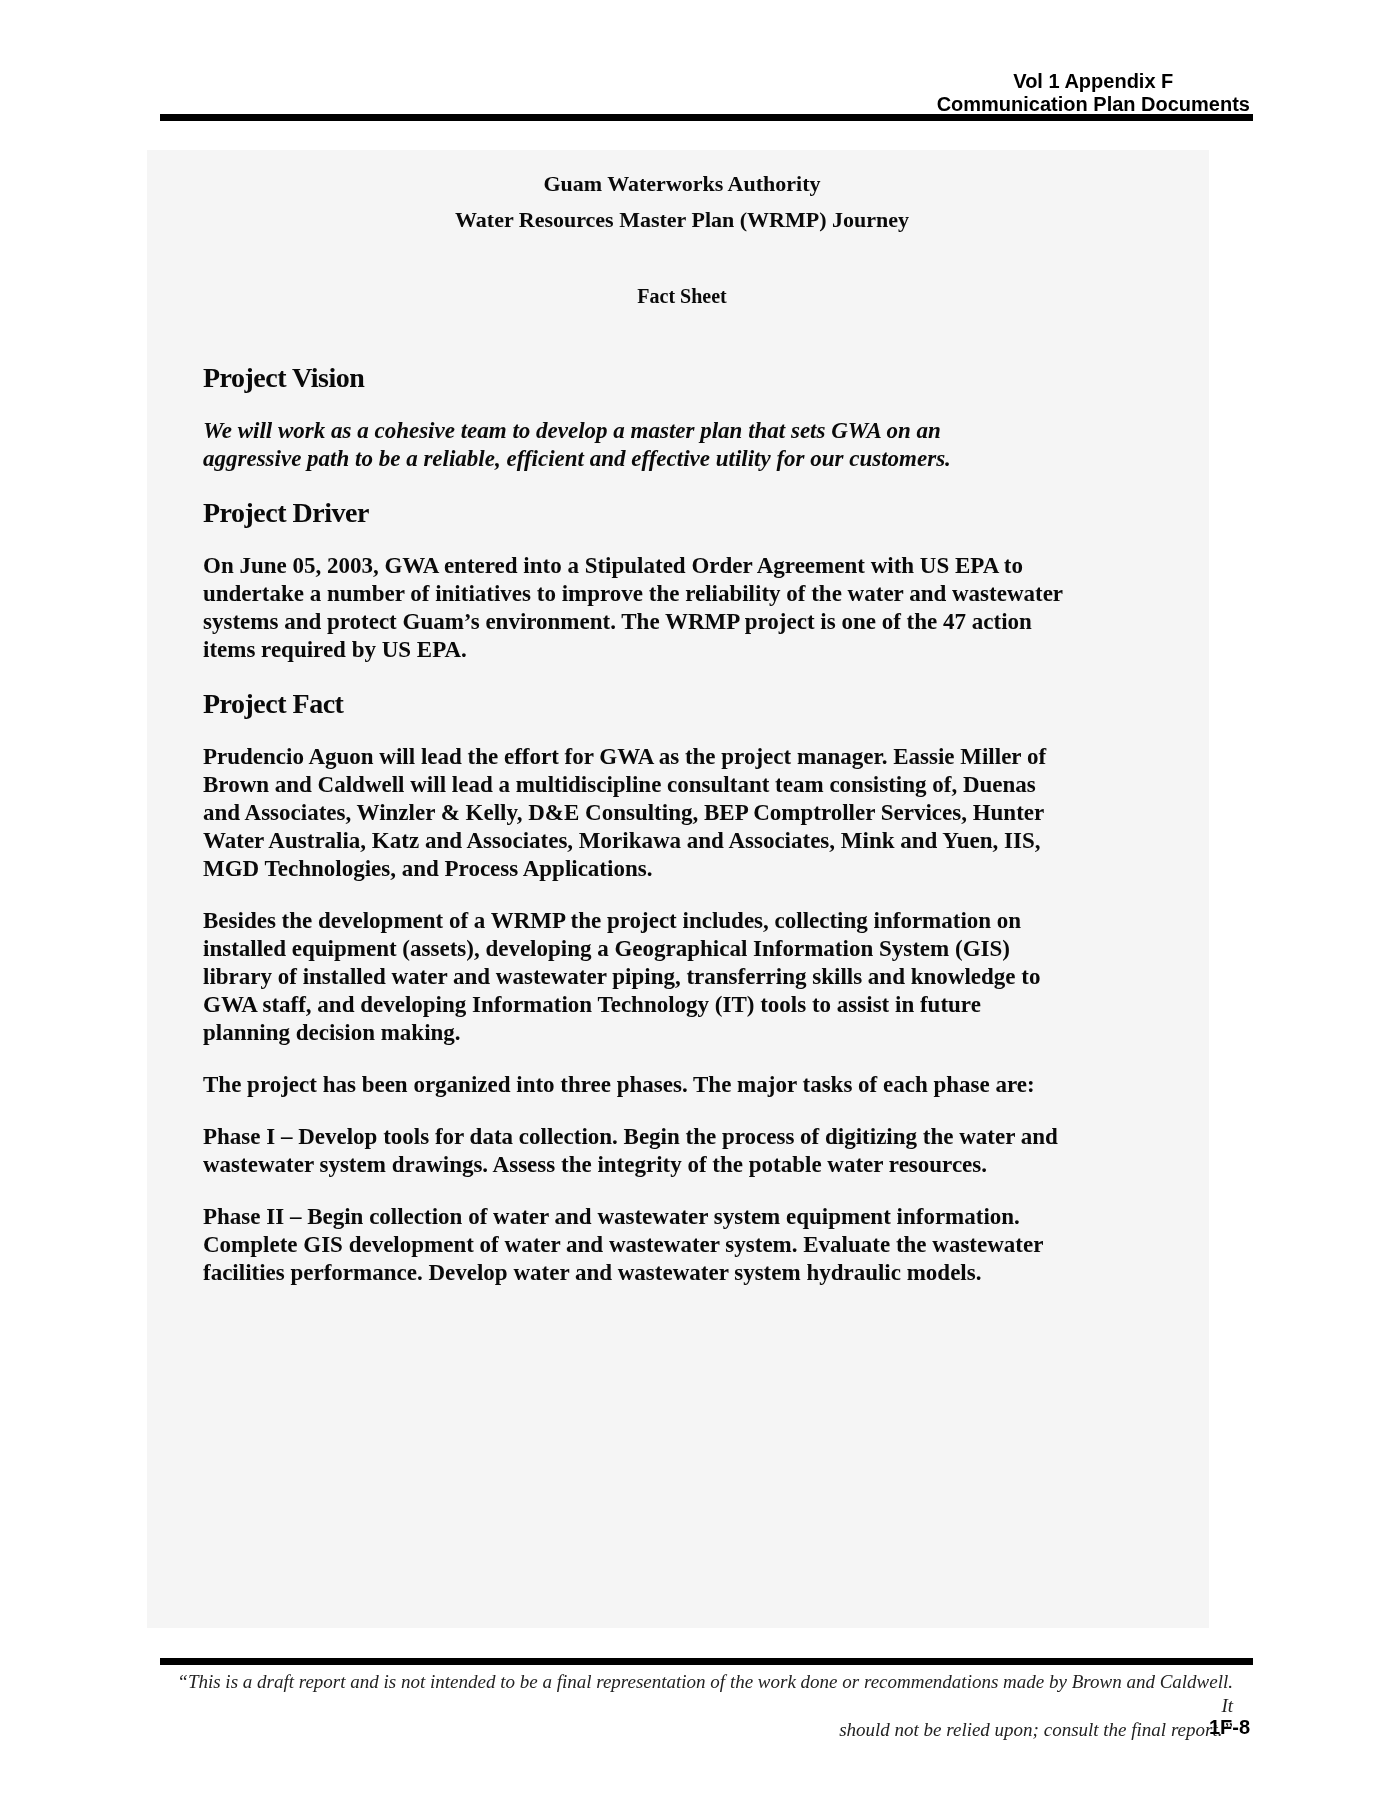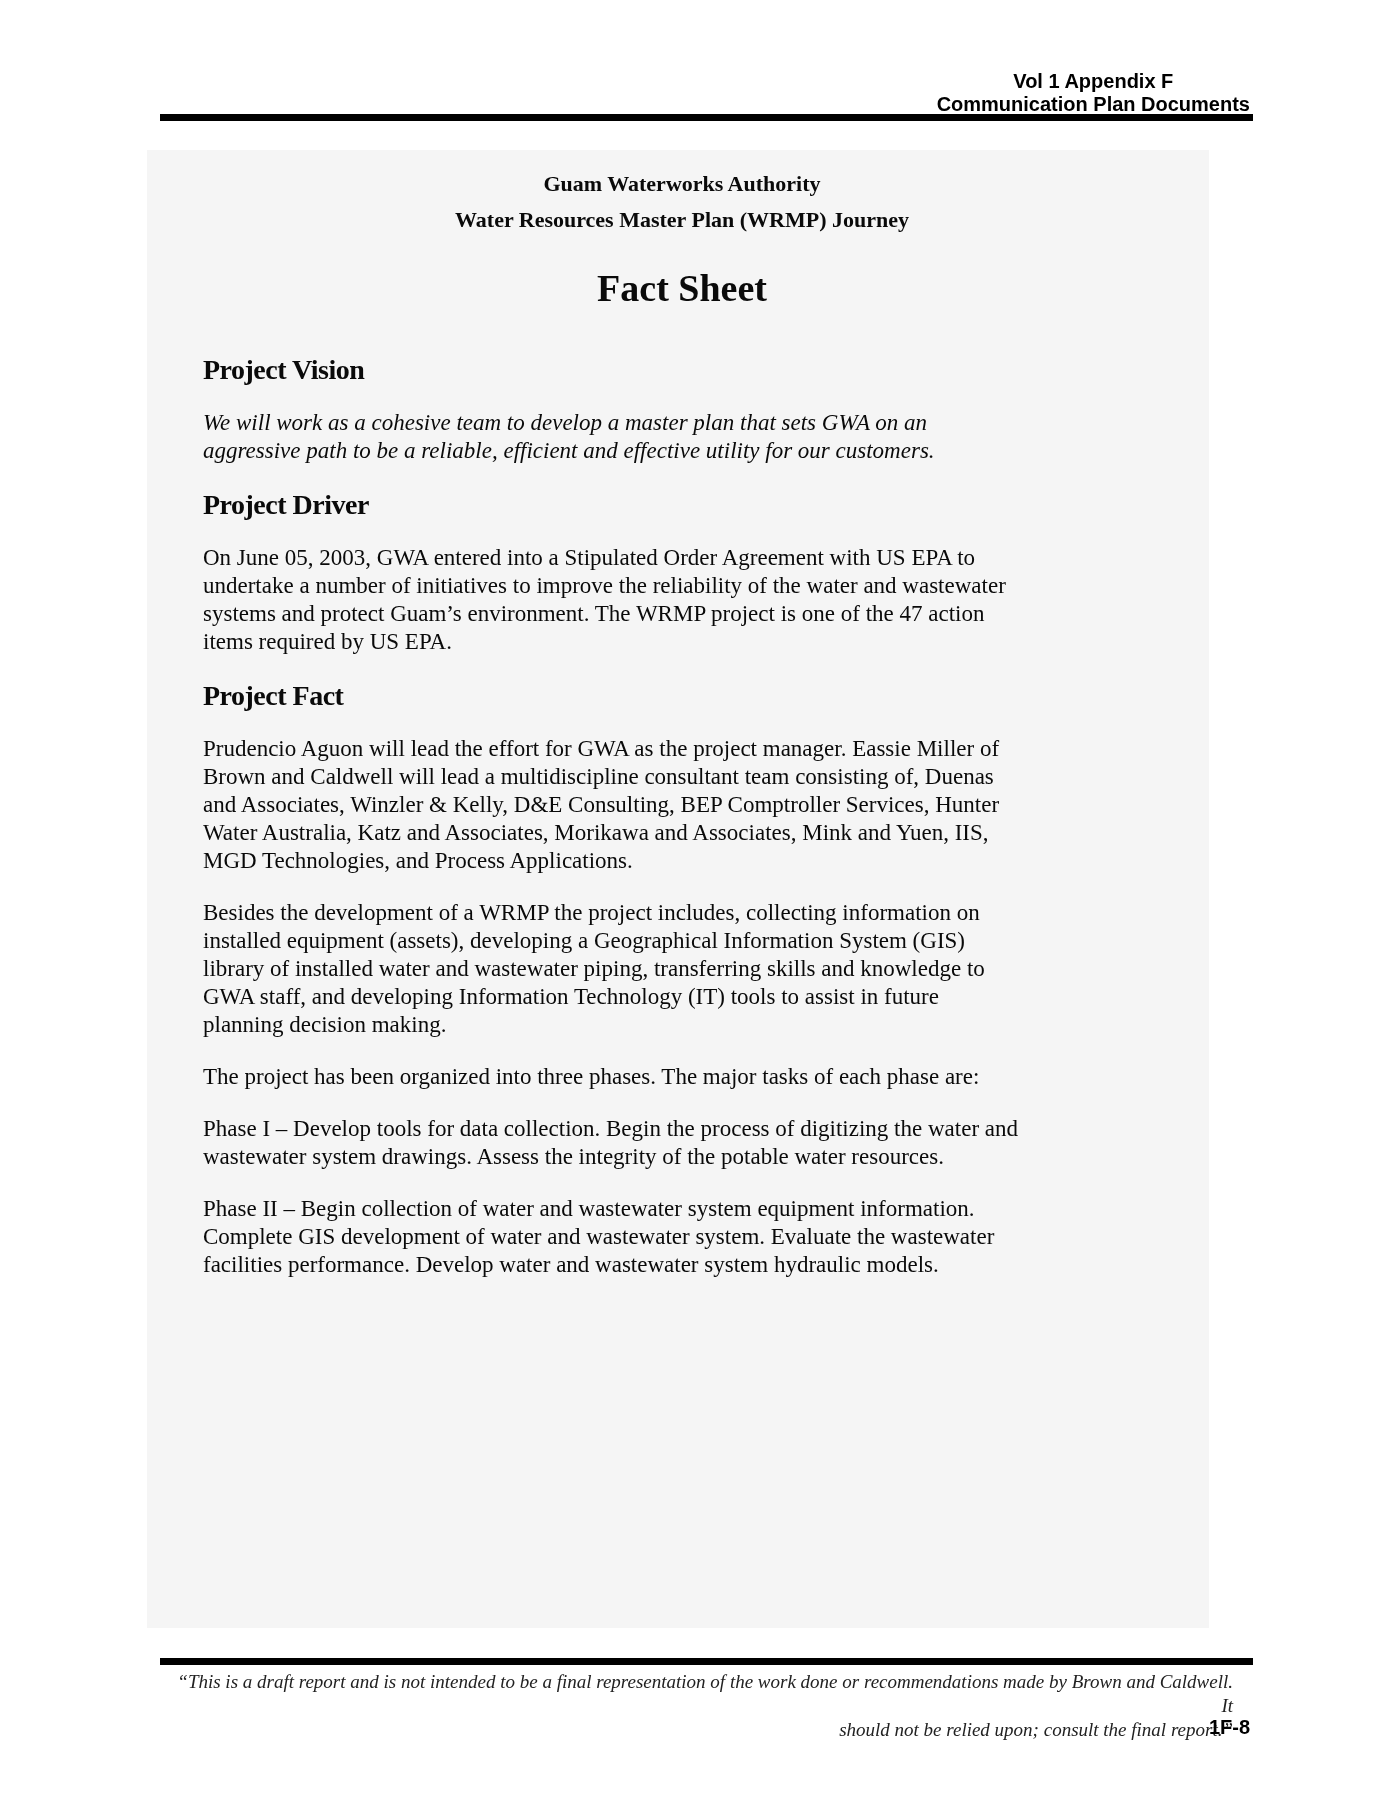--- a/index.html
+++ b/index.html
@@ -23,31 +23,32 @@
   .panel {
     position: absolute; left: 147px; top: 150px;
     width: 1062px; height: 1478px; background: #f5f5f5;
     box-sizing: border-box; padding: 16px 48px 0 56px;
   }
   .doc-title {
     text-align: center; font-weight: 700; font-size: 22px; line-height: 36px;
     white-space: pre-line;
   }
   .fact {
-    text-align: center; font-weight: 700; font-size: 38px; line-height: 36px;
-    margin-top: 32px;
+    text-align: center; font-weight: 700; font-size: 20px; line-height: 36px;
+    margin-top: 40px;
   }
   h2 {
     font-size: 28px; line-height: 31px; font-weight: 700;
     margin: 24px 0 24px 0; letter-spacing: -0.5px;
   }
   h2.first { margin-top: 48px; }
   p {
     font-size: 23px; line-height: 28px; margin: 0 0 24px 0;
     white-space: pre-line;
+    font-weight: bold;
   }
   .vision { font-style: italic; }
   .ftr-text {
     position: absolute; top: 1670px; left: 163px; width: 1070px;
     font-style: italic; font-size: 19px; line-height: 24px; color: #222;
     white-space: pre-line;
     text-align: right;
   }
   .page-num {
     position: absolute; top: 1716px; right: 141px;

